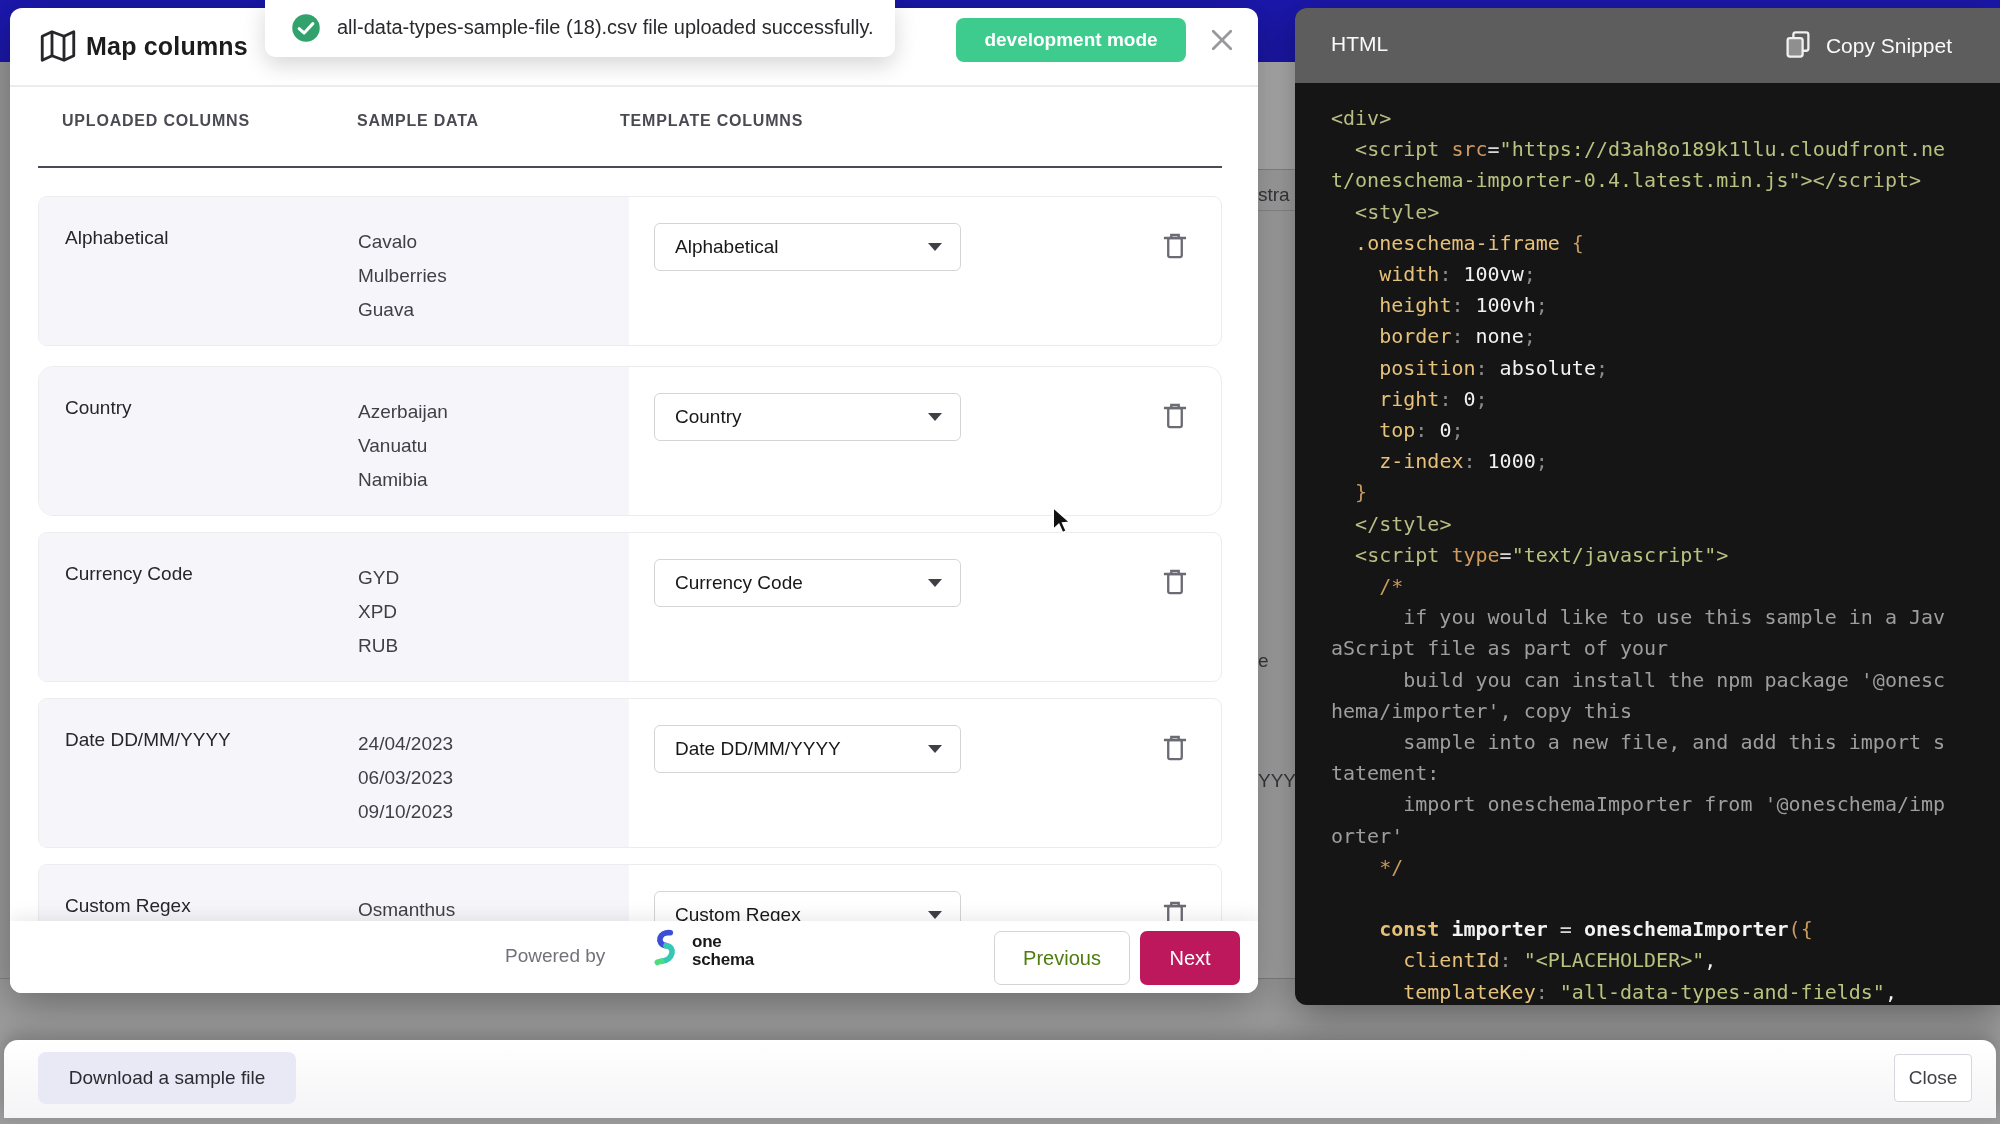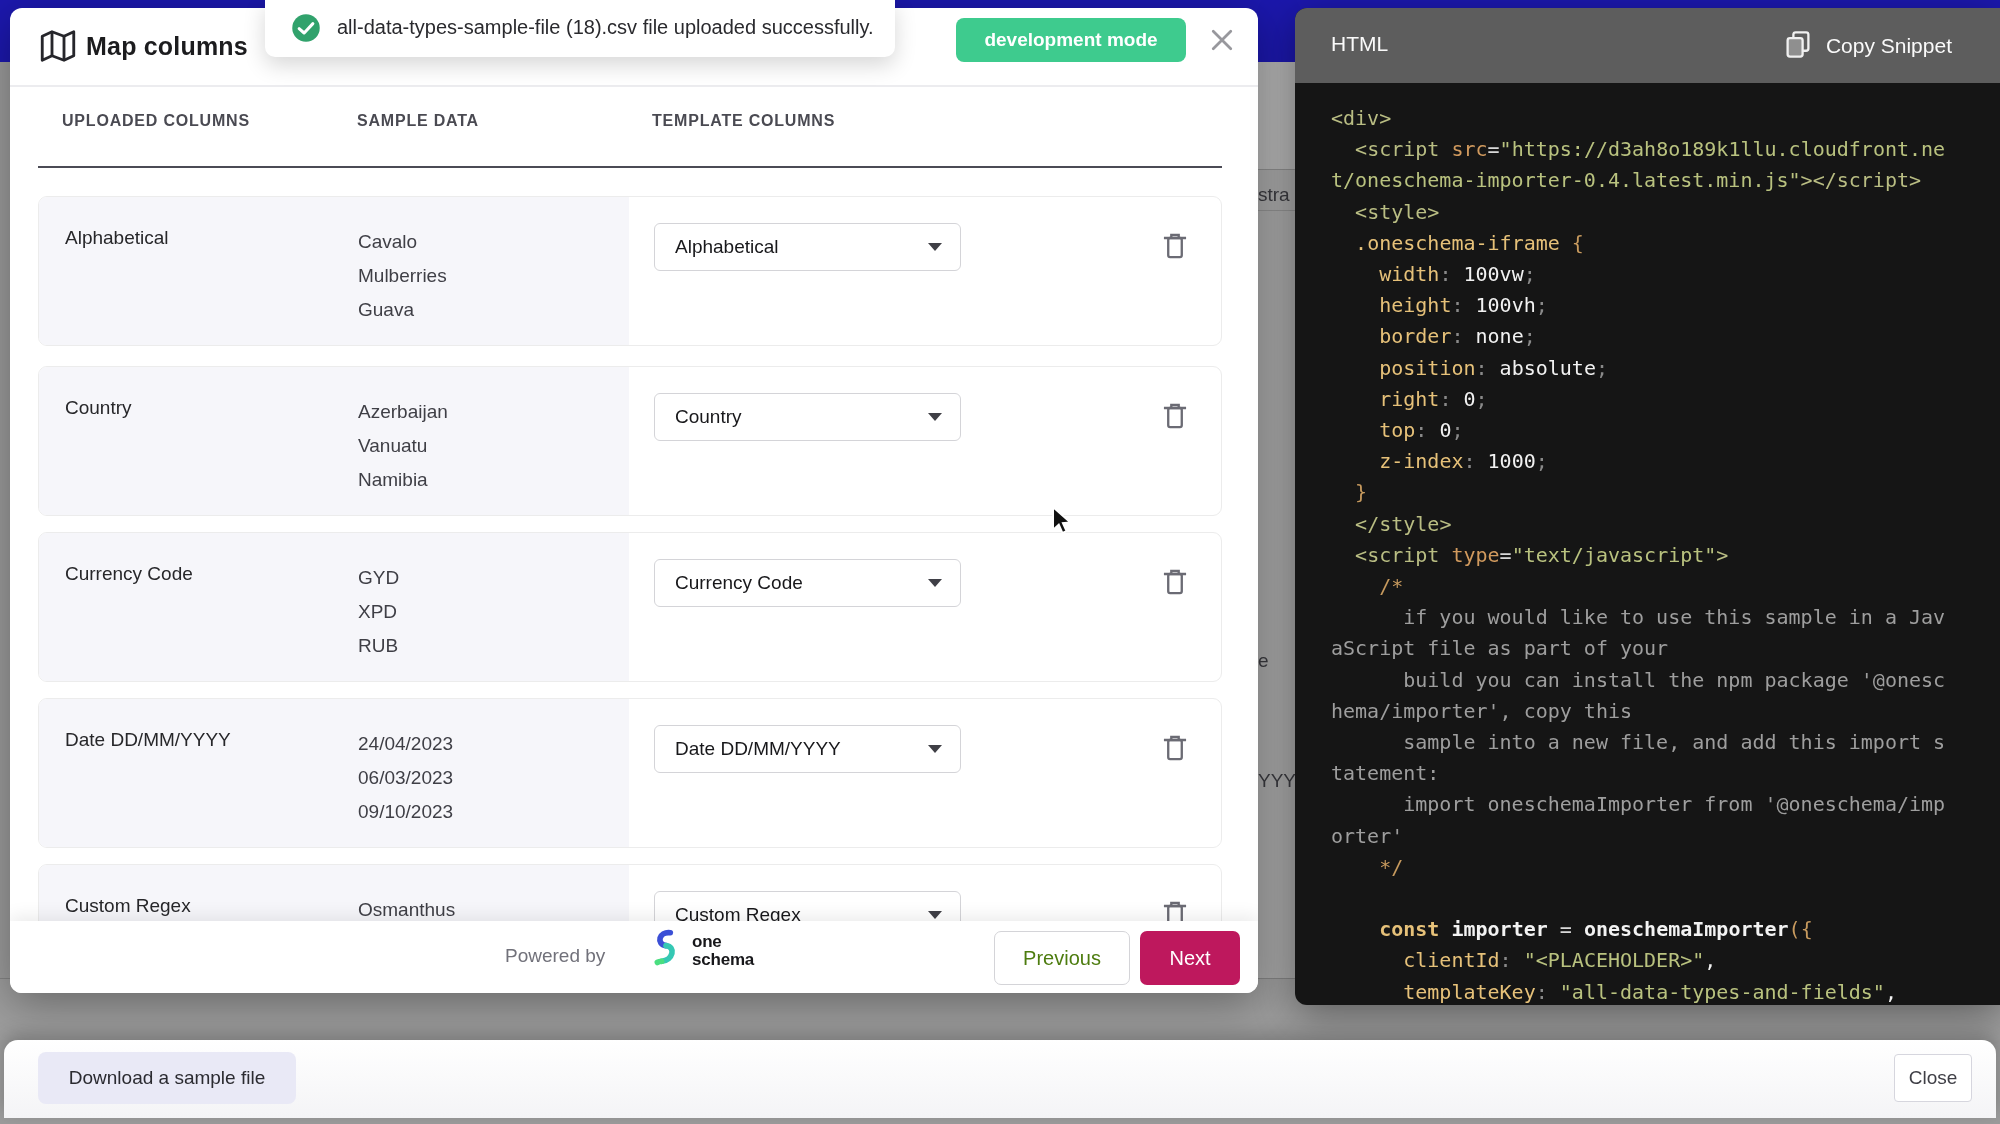--- a/index.html
+++ b/index.html
@@ -18,21 +18,21 @@
   
   .modal { position:absolute; left:10px; top:8px; width:1248px; height:985px; background:#fff; border-radius:12px; box-shadow:0 10px 45px rgba(0,0,0,.35); z-index:10; overflow:hidden; }
   .modal-title { position:absolute; left:76px; top:24px; font-size:25px; font-weight:700; color:#1c1c1e; letter-spacing:.2px; }
   .map-icon { position:absolute; left:30px; top:20px; }
   .dev-badge { position:absolute; left:946px; top:10px; width:230px; height:44px; background:#3ecb8e; border-radius:8px; color:#fff; font-size:19px; font-weight:700; text-align:center; line-height:44px; }
   .close-x { position:absolute; left:1195px; top:16px; width:34px; height:34px; background:none; border:none; cursor:pointer; }
   .hdr-divider { position:absolute; left:0; top:77px; width:1248px; height:1.5px; background:#ececef; }
   .col-headers { position:absolute; top:104px; font-size:16px; font-weight:700; color:#4a4a52; letter-spacing:.8px; }
   .ch-1 { position:absolute; left:52px; top:104px; }
   .ch-2 { position:absolute; left:347px; top:104px; }
-  .ch-3 { position:absolute; left:642px; top:104px;text-align:right; }
+  .ch-3 { position:absolute; left:610px; top:104px;text-align:right; }
   .col-divider { position:absolute; left:28px; top:158px; width:1184px; height:1.5px; background:#4b4b55; }
 
   .row-card { position:absolute; left:28px; width:1184px; height:150px; border:1.5px solid #ececec; border-radius:9px; background:#fff; overflow:hidden; }
   .row-left { position:absolute; left:0; top:0; width:590px; height:150px; background:#f6f6fa; }
   .uploaded-label { position:absolute; left:26px; top:30px; font-size:19px; font-weight:500; color:#27272a; }
   .samples { position:absolute; left:319px; top:28px; font-size:19px; color:#3f3f46; line-height:34px; }
   .tmpl-select { position:absolute; left:615px; top:26px; width:307px; height:48px; border:1.5px solid #d4d4d8; border-radius:6px; background:#fff; cursor:pointer; display:flex; align-items:center; justify-content:space-between; padding:0 18px 0 20px; }
   .tmpl-select span.lbl { font-size:19px; color:#18181b; }
   .caret { width:0; height:0; border-left:7px solid transparent; border-right:7px solid transparent; border-top:8px solid #3f3f46; }
   .trash-btn { position:absolute; left:1119px; top:32px; width:34px; height:36px; background:none; border:none; cursor:pointer; }
@@ -128,21 +128,21 @@
       <span class="caret"></span>
     </div>
     <button class="trash-btn">
       <svg width="30" height="32" viewBox="0 0 24 26" fill="none" stroke="#6b6b74" stroke-width="1.9">
           <path d="M3 6.5h18M9 6.5V4h6v2.5"></path>
           <rect x="6.5" y="6.5" width="11" height="15.5" rx="1.5"></rect>
         </svg>
     </button>
   </div>
 
-  <div class="row-card" style="top:358px;">
+  <div class="row-card" style="top:358px;border-radius:15px;">
     <div class="row-left">
       <div class="uploaded-label">Country</div>
       <div class="samples">
         <div>Azerbaijan</div>
         <div>Vanuatu</div>
         <div>Namibia</div>
       </div>
     </div>
     <div class="tmpl-select">
       <span class="lbl">Country</span>

